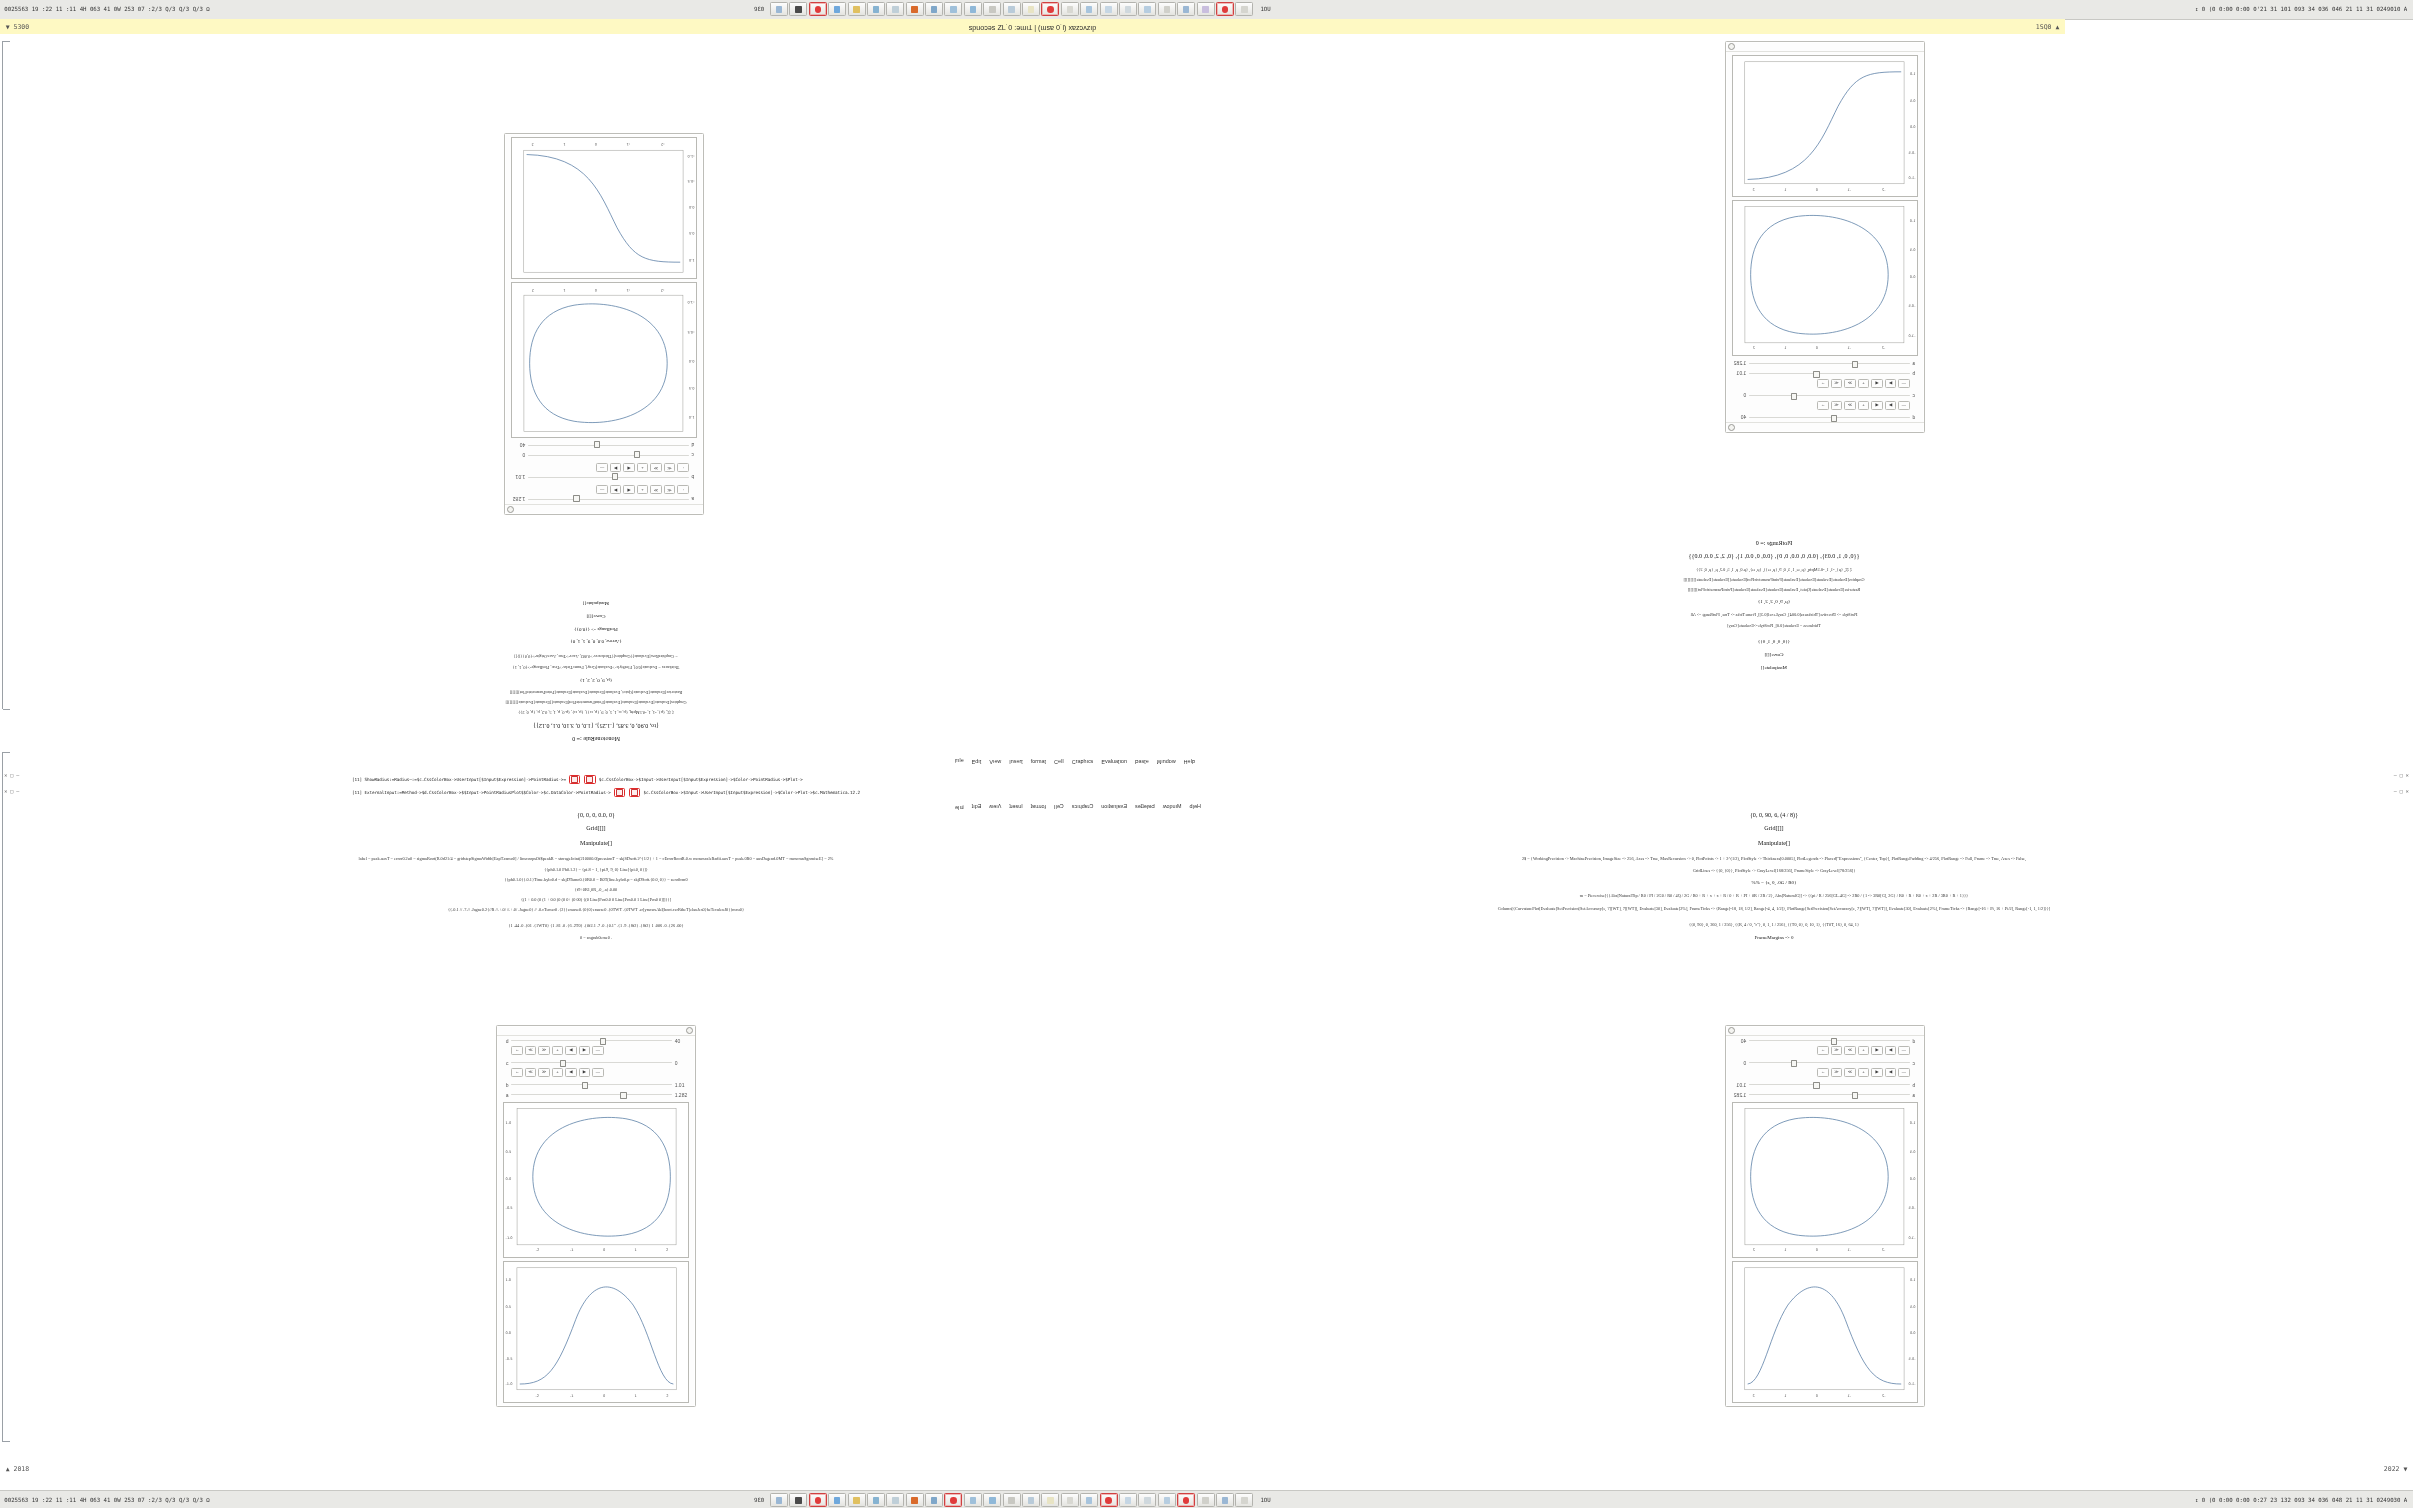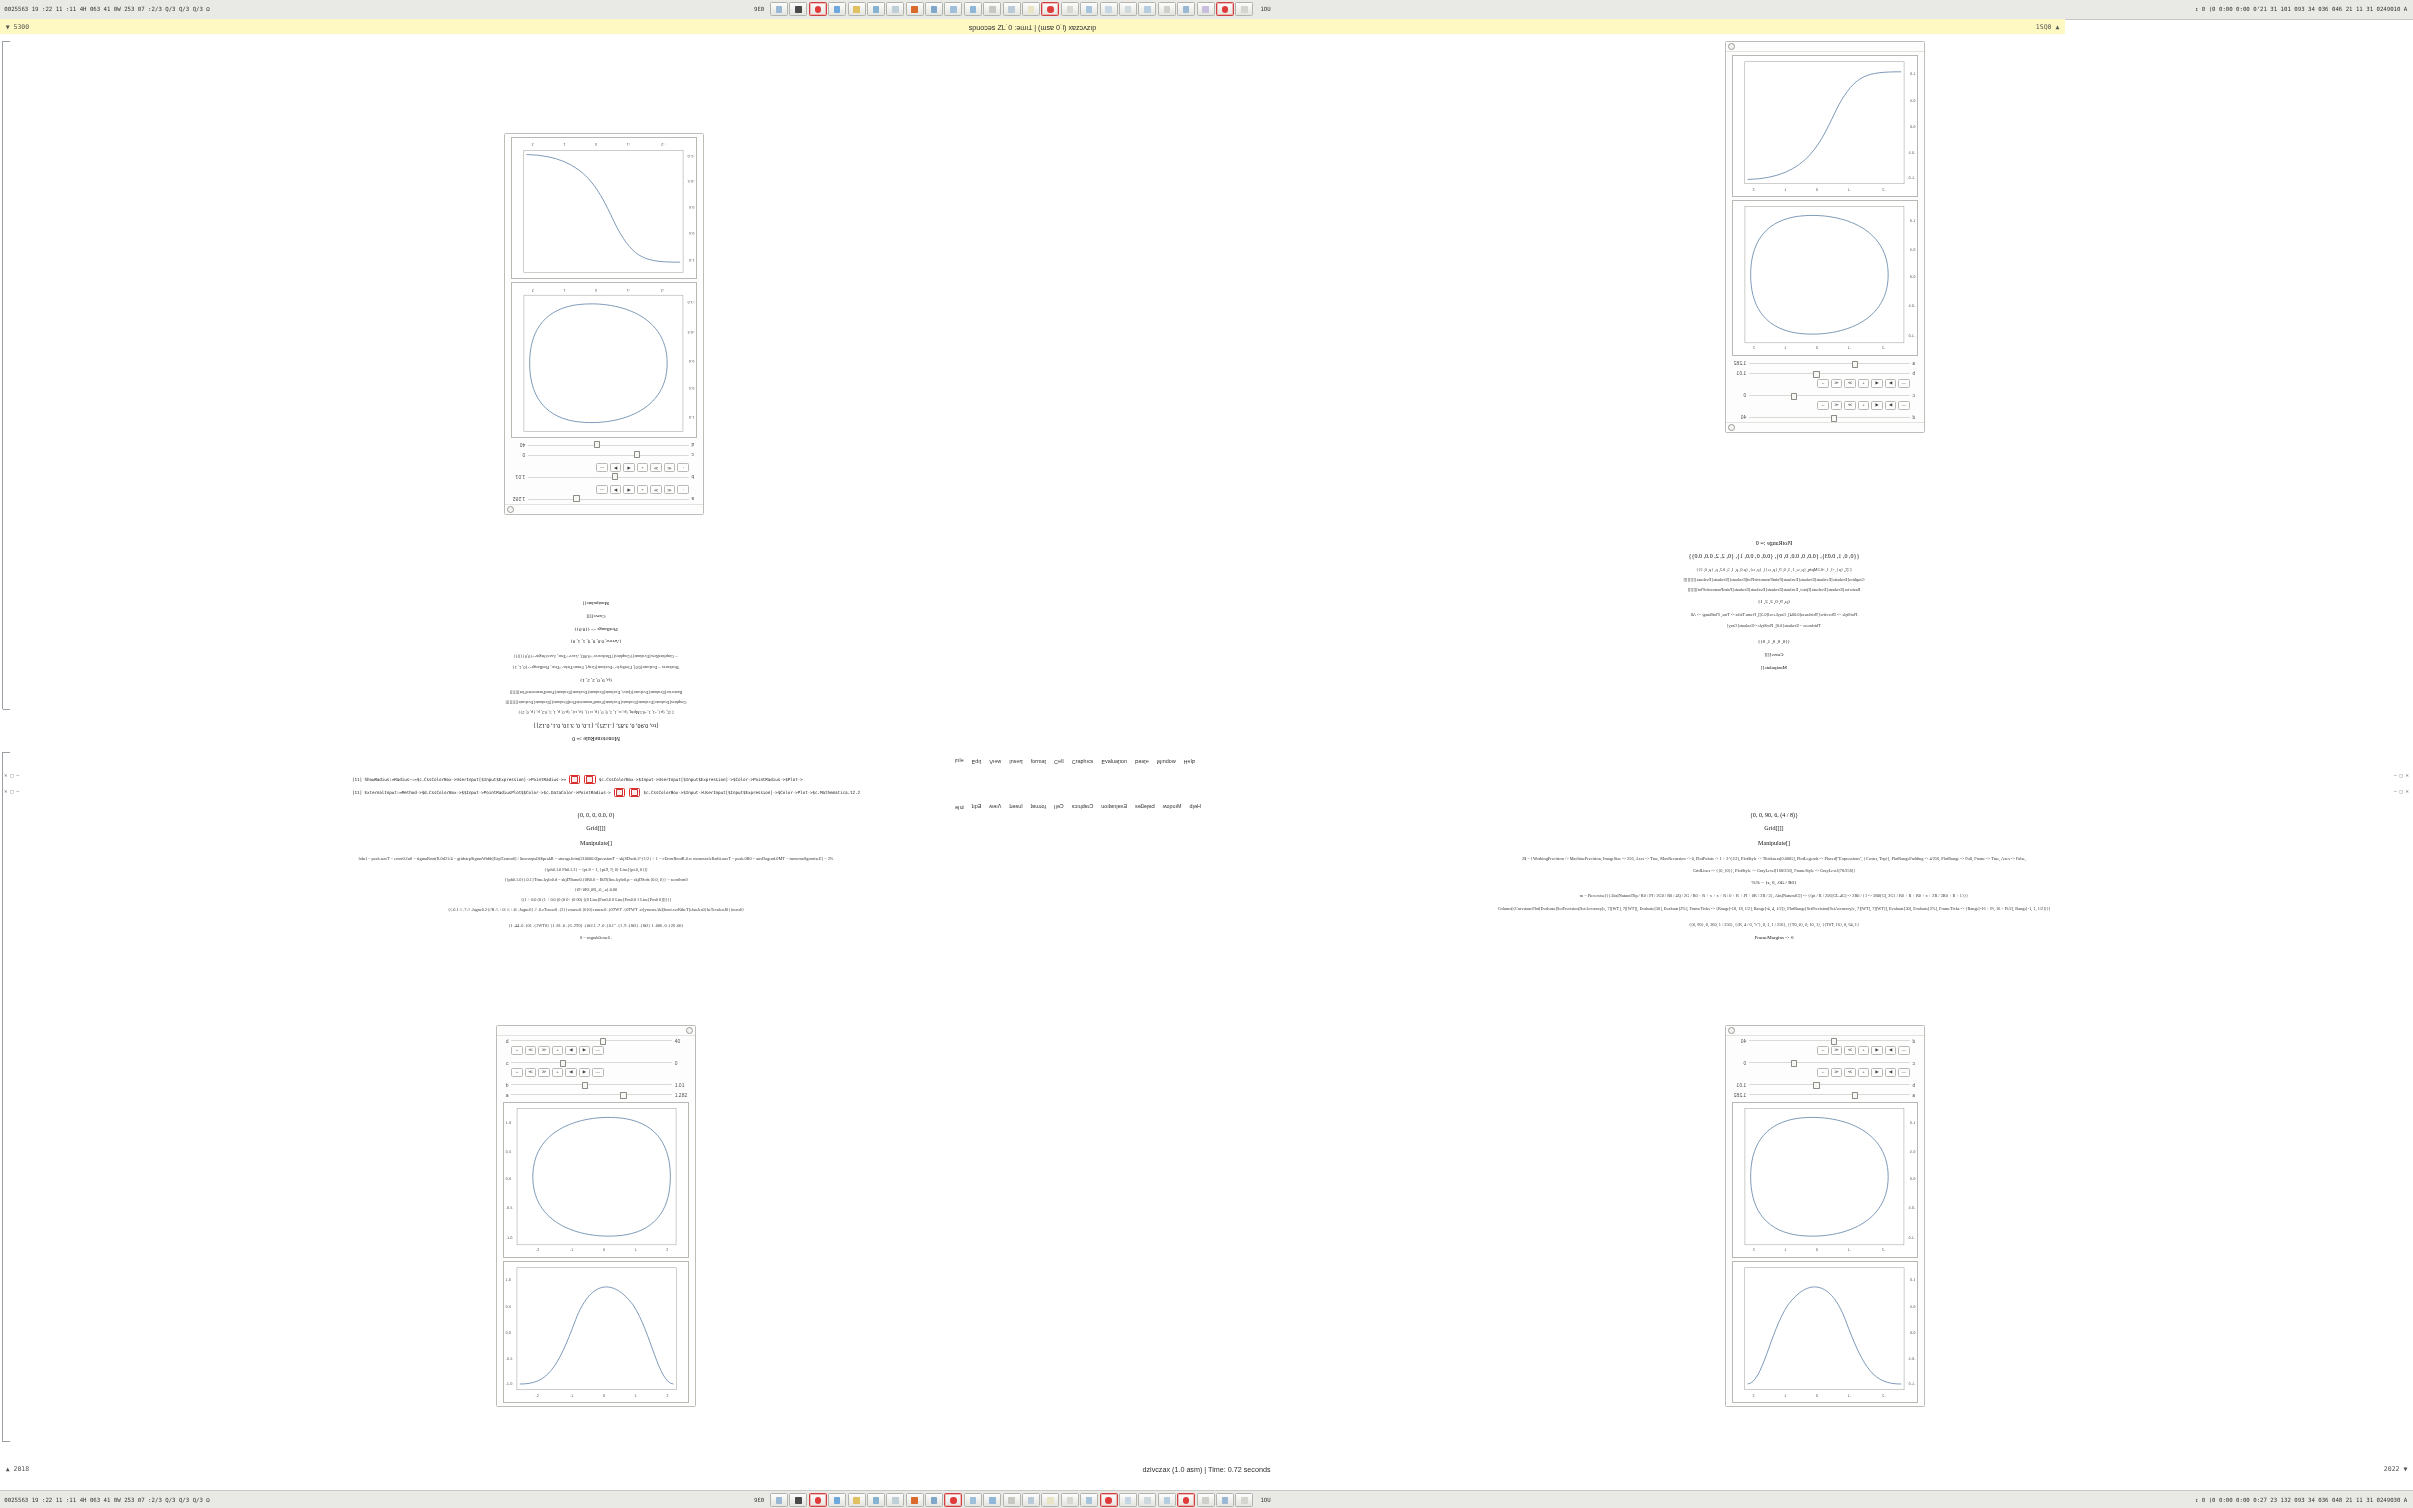--- a/index.html
+++ b/index.html
@@ -682,21 +682,20 @@
                 <text x="2" y="64">0.5</text>
                 <text x="2" y="100">0.0</text>
               <text x="2" y="136">-0.5</text>
                 <text x="2" y="172">-1.0</text>
             </g>
           </svg>
         </div>
       </div>
     </div>
 
-    <div style="position:absolute;left:0;top:1431px;width:2413px;text-align:center;font-size:7.2px;color:#2e2e2e;">dzivczax (1.0 asm) | Time: 0.72 seconds</div>
     <div class="pmono" style="position:absolute;left:5.7px;top:1431px;font-size:6.5px;color:#555;">▲  2018</div>
     <div class="pmono" style="position:absolute;right:5.7px;top:1431px;font-size:6.5px;color:#555;">2022  ▼</div>
   </div>
 
   <div class="panel bottom">
     <div class="left">
       <span class="pmono">0025563  19  :22  11  :11  4H  063  41  0W  253  07  :2/3 Q/3 Q/3 Q/3  Ω</span>
     </div>
     <div class="center">
       <span class="pmono" style="margin-right:4.3px">9Ɛ0</span>

